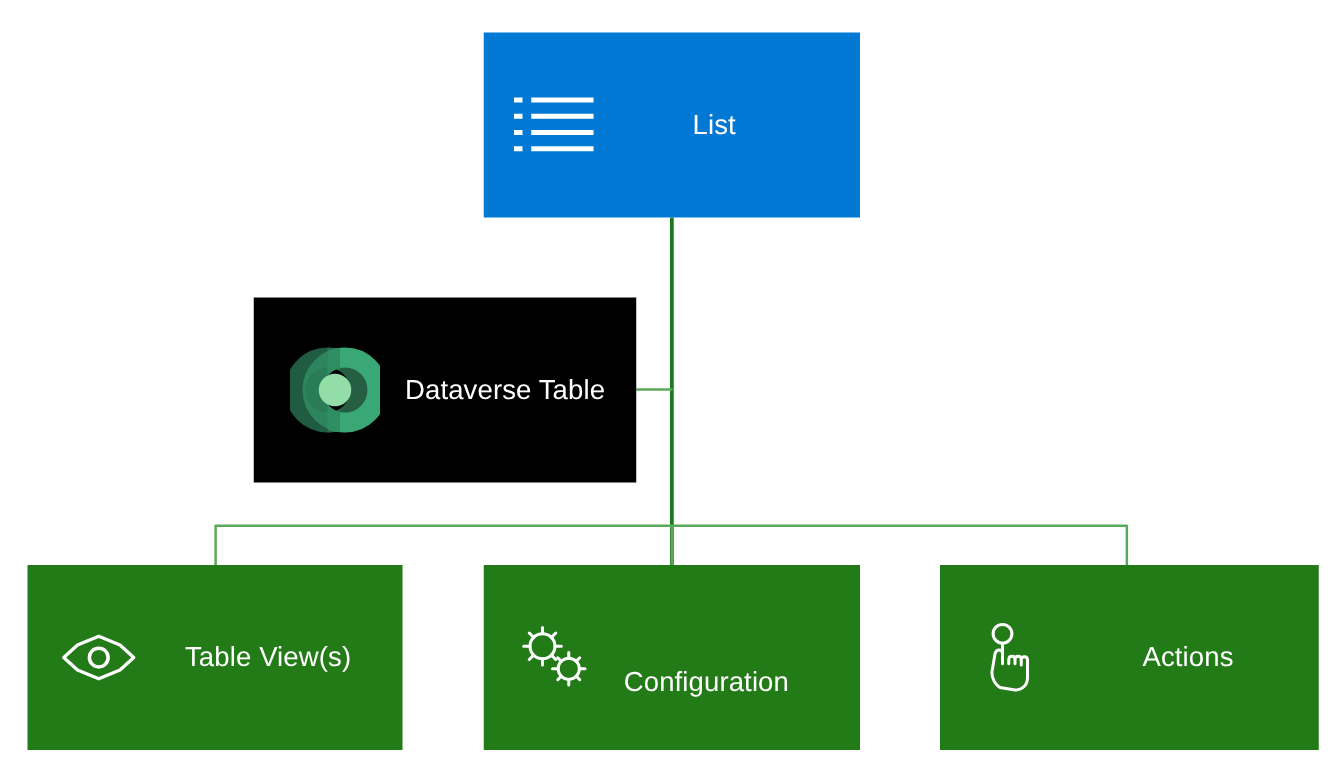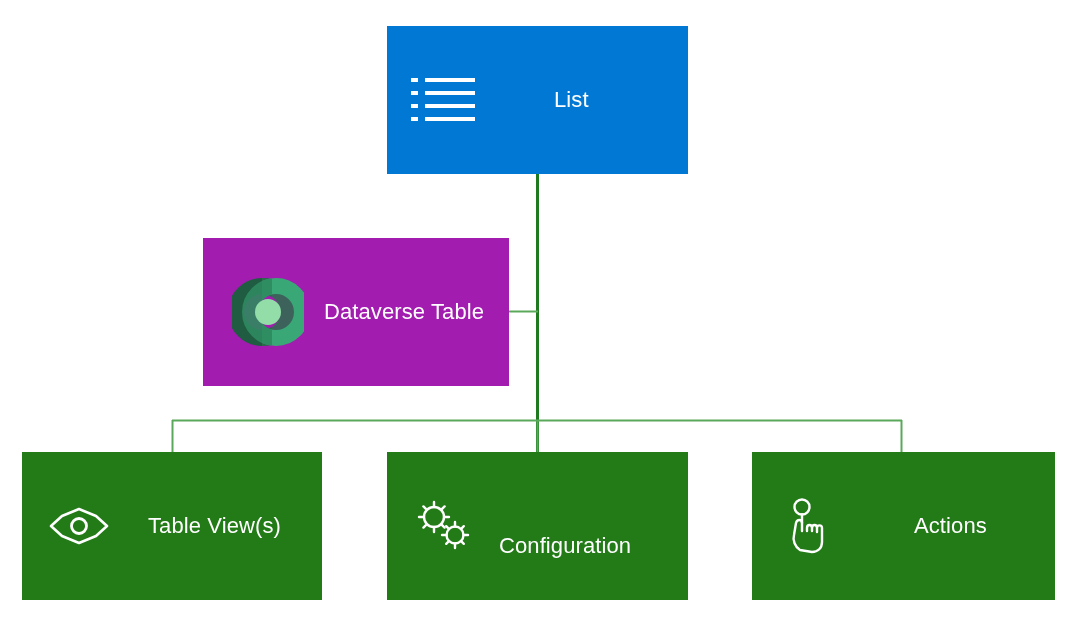--- a/index.html
+++ b/index.html
@@ -58,21 +58,21 @@
     margin-left: 21px;
   }
   #node-list .node-label {
     margin-left: 76px;
   }
 
   
   #node-dataverse {
     left: 203px; top: 238px;
     width: 306px; height: 148px;
-    background: #a21caf;
+    background: #000000;
   }
   #node-dataverse .icon-wrap {
     width: 72px; height: 72px;
     margin-left: 29px;
   }
   #node-dataverse .node-label {
     margin-left: 20px;
   }
 
   

